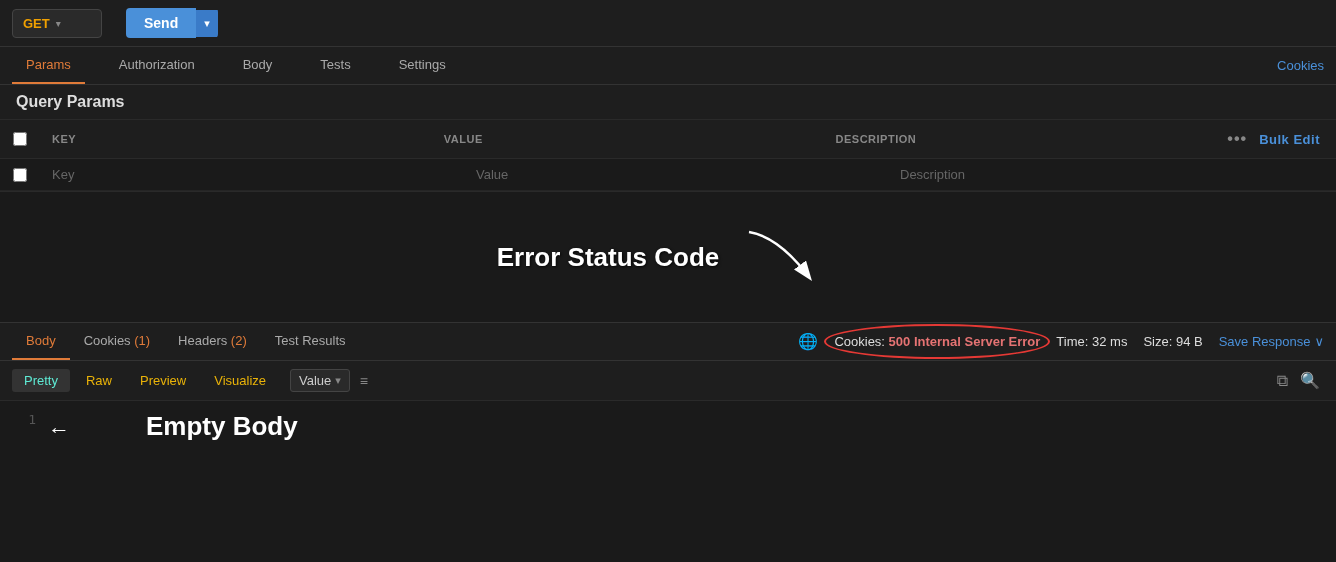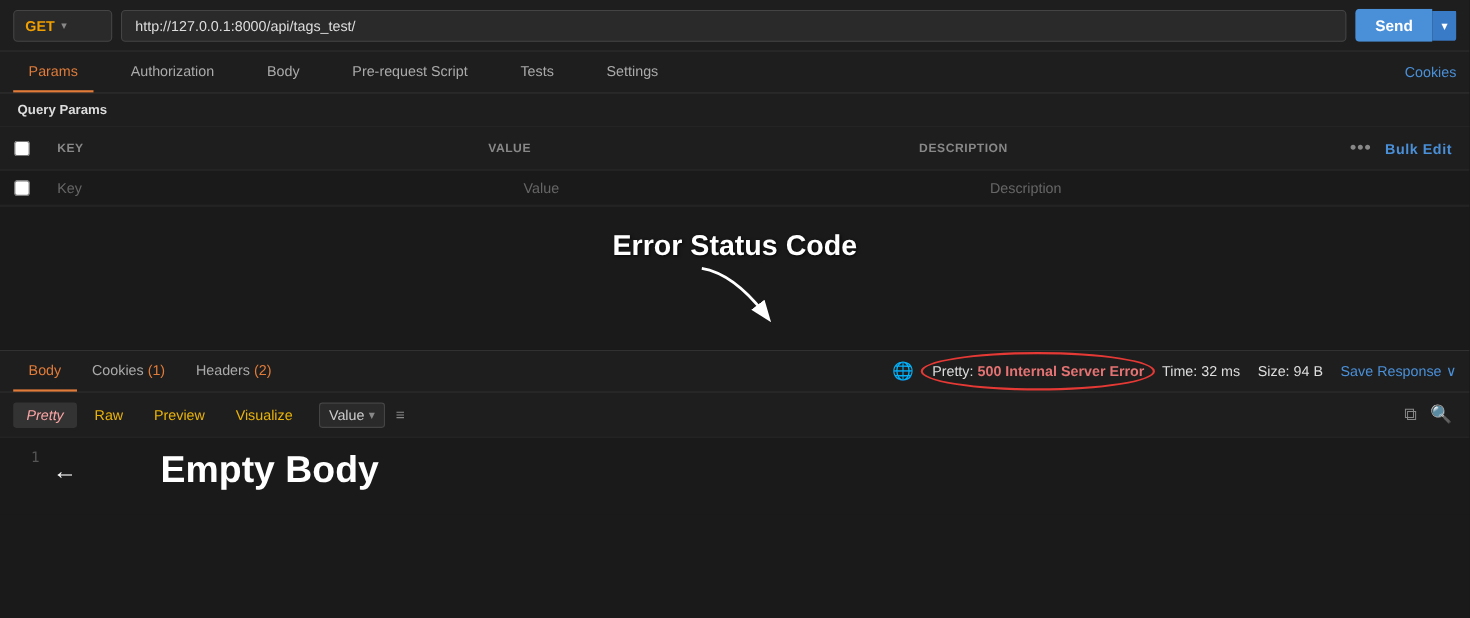--- a/index.html
+++ b/index.html
@@ -13,21 +13,21 @@
       overflow: hidden;
     }
 
     
     .top-bar {
       display: flex;
       align-items: center;
       padding: 8px 12px;
       background: #1e1e1e;
       border-bottom: 1px solid #333;
-      gap: 8px;
+      gap: 24px;
     }
     .method-select {
       display: flex;
       align-items: center;
       background: #2a2a2a;
       border: 1px solid #444;
       border-radius: 4px;
       padding: 6px 10px;
       gap: 6px;
       cursor: pointer;
@@ -105,21 +105,21 @@
     .cookies-link {
       margin-left: auto;
       color: #4a90d9;
       cursor: pointer;
       padding: 10px 0;
     }
 
     
     .query-params-label {
       padding: 8px 16px;
-      font-size: 12px;
+      font-size: 16px;
       font-weight: 600;
       color: #ddd;
       background: #1e1e1e;
       border-bottom: 1px solid #2a2a2a;
     }
 
     
     .params-table {
       background: #1a1a1a;
       border-bottom: 1px solid #2a2a2a;
@@ -261,22 +261,21 @@
     }
     .format-tab {
       padding: 4px 12px;
       border-radius: 3px;
       cursor: pointer;
       color: #eab308;
       font-size: 13px;
     }
     .format-tab.active {
       background: #333;
-      color: #fca5a5;
-      font-style: italic;
+      color: #5eead4;
     }
     .text-select-wrap {
       display: flex;
       align-items: center;
       background: #2a2a2a;
       border: 1px solid #444;
       border-radius: 3px;
       padding: 3px 8px;
       gap: 4px;
       cursor: pointer;
@@ -321,21 +320,21 @@
     .body-annotation {
       display: flex;
       align-items: center;
       gap: 16px;
     }
     .arrow-left {
       color: white;
       font-size: 20px;
     }
     .empty-body-text {
-      font-size: 34px;
+      font-size: 26px;
       font-weight: 800;
       color: white;
     }
 
     
     .status-oval-wrapper {
       position: relative;
       display: inline-flex;
       align-items: center;
     }
@@ -351,39 +350,35 @@
     }
   </style>
 </head>
 <body>
 
 <div class="top-bar">
   <div class="method-select">
     <span class="method-label">GET</span>
     <span class="chevron-icon">▾</span>
   </div>
-  <input class="url-input" type="text" value="http://127.0.0.1:8000/api/tags_test/" style="">
   <div class="send-button-wrap">
     <button class="send-button">Send</button>
     <button class="send-dropdown">▾</button>
   </div>
 </div>
 
 <div class="tabs-bar">
   <div class="tab active">
     <span>Params</span>
   </div>
   <div class="tab">
     <span>Authorization</span>
   </div>
   <div class="tab">
     <span>Body</span>
-  </div>
-  <div class="tab">
-    <span>Pre-request Script</span>
   </div>
   <div class="tab">
     <span>Tests</span>
   </div>
   <div class="tab">
     <span>Settings</span>
   </div>
   <div class="cookies-link">Cookies</div>
 </div>
 
@@ -407,21 +402,21 @@
         <input type="checkbox" class="row-checkbox" style="">
       </div>
     <div class="cell">Key</div>
     <div class="cell">Value</div>
     <div class="cell">Description</div>
     <div class="cell"></div>
   </div>
 </div>
 
 <div class="annotation-area">
-  <div style="display:flex; flex-direction:column; align-items:center; gap:0;">
+  <div style="display:flex; flex-direction:row; align-items:center; gap:0;">
     <span class="annotation-text">Error Status Code</span>
 
     <svg width="120" height="60">
       <path d="M 30 5 Q 60 10 90 50" stroke="white" stroke-width="2.5" fill="none" marker-end="url(#arrow)"></path>
       <defs>
         <marker id="arrow" markerWidth="8" markerHeight="8" refX="6" refY="3" orient="auto">
           <path d="M0,0 L0,6 L8,3 z" fill="white"></path>
         </marker>
       </defs>
     </svg>
@@ -431,25 +426,28 @@
 <div class="response-tabs-bar">
   <div class="response-tab active">
     <span>Body</span>
   </div>
   <div class="response-tab">
     <span>Cookies <span style="color:#e07b39;">(1)</span></span>
   </div>
   <div class="response-tab">
     <span>Headers <span style="color:#e07b39;">(2)</span></span>
   </div>
+  <div class="response-tab">
+    <span>Test Results</span>
+  </div>
   <div class="status-area">
     <span class="globe-icon">🌐</span>
     <div class="status-oval-wrapper">
       <span class="status-text">
-        <span>Pretty:</span>
+        <span>Cookies:</span>
         <span class="status-error">500 Internal Server Error</span>
       </span>
       <div class="red-oval"></div>
     </div>
     <span class="time-text">
       <span>Time:</span>
       <span>32 ms</span>
     </span>
     <span class="size-text">
       <span>Size:</span>

